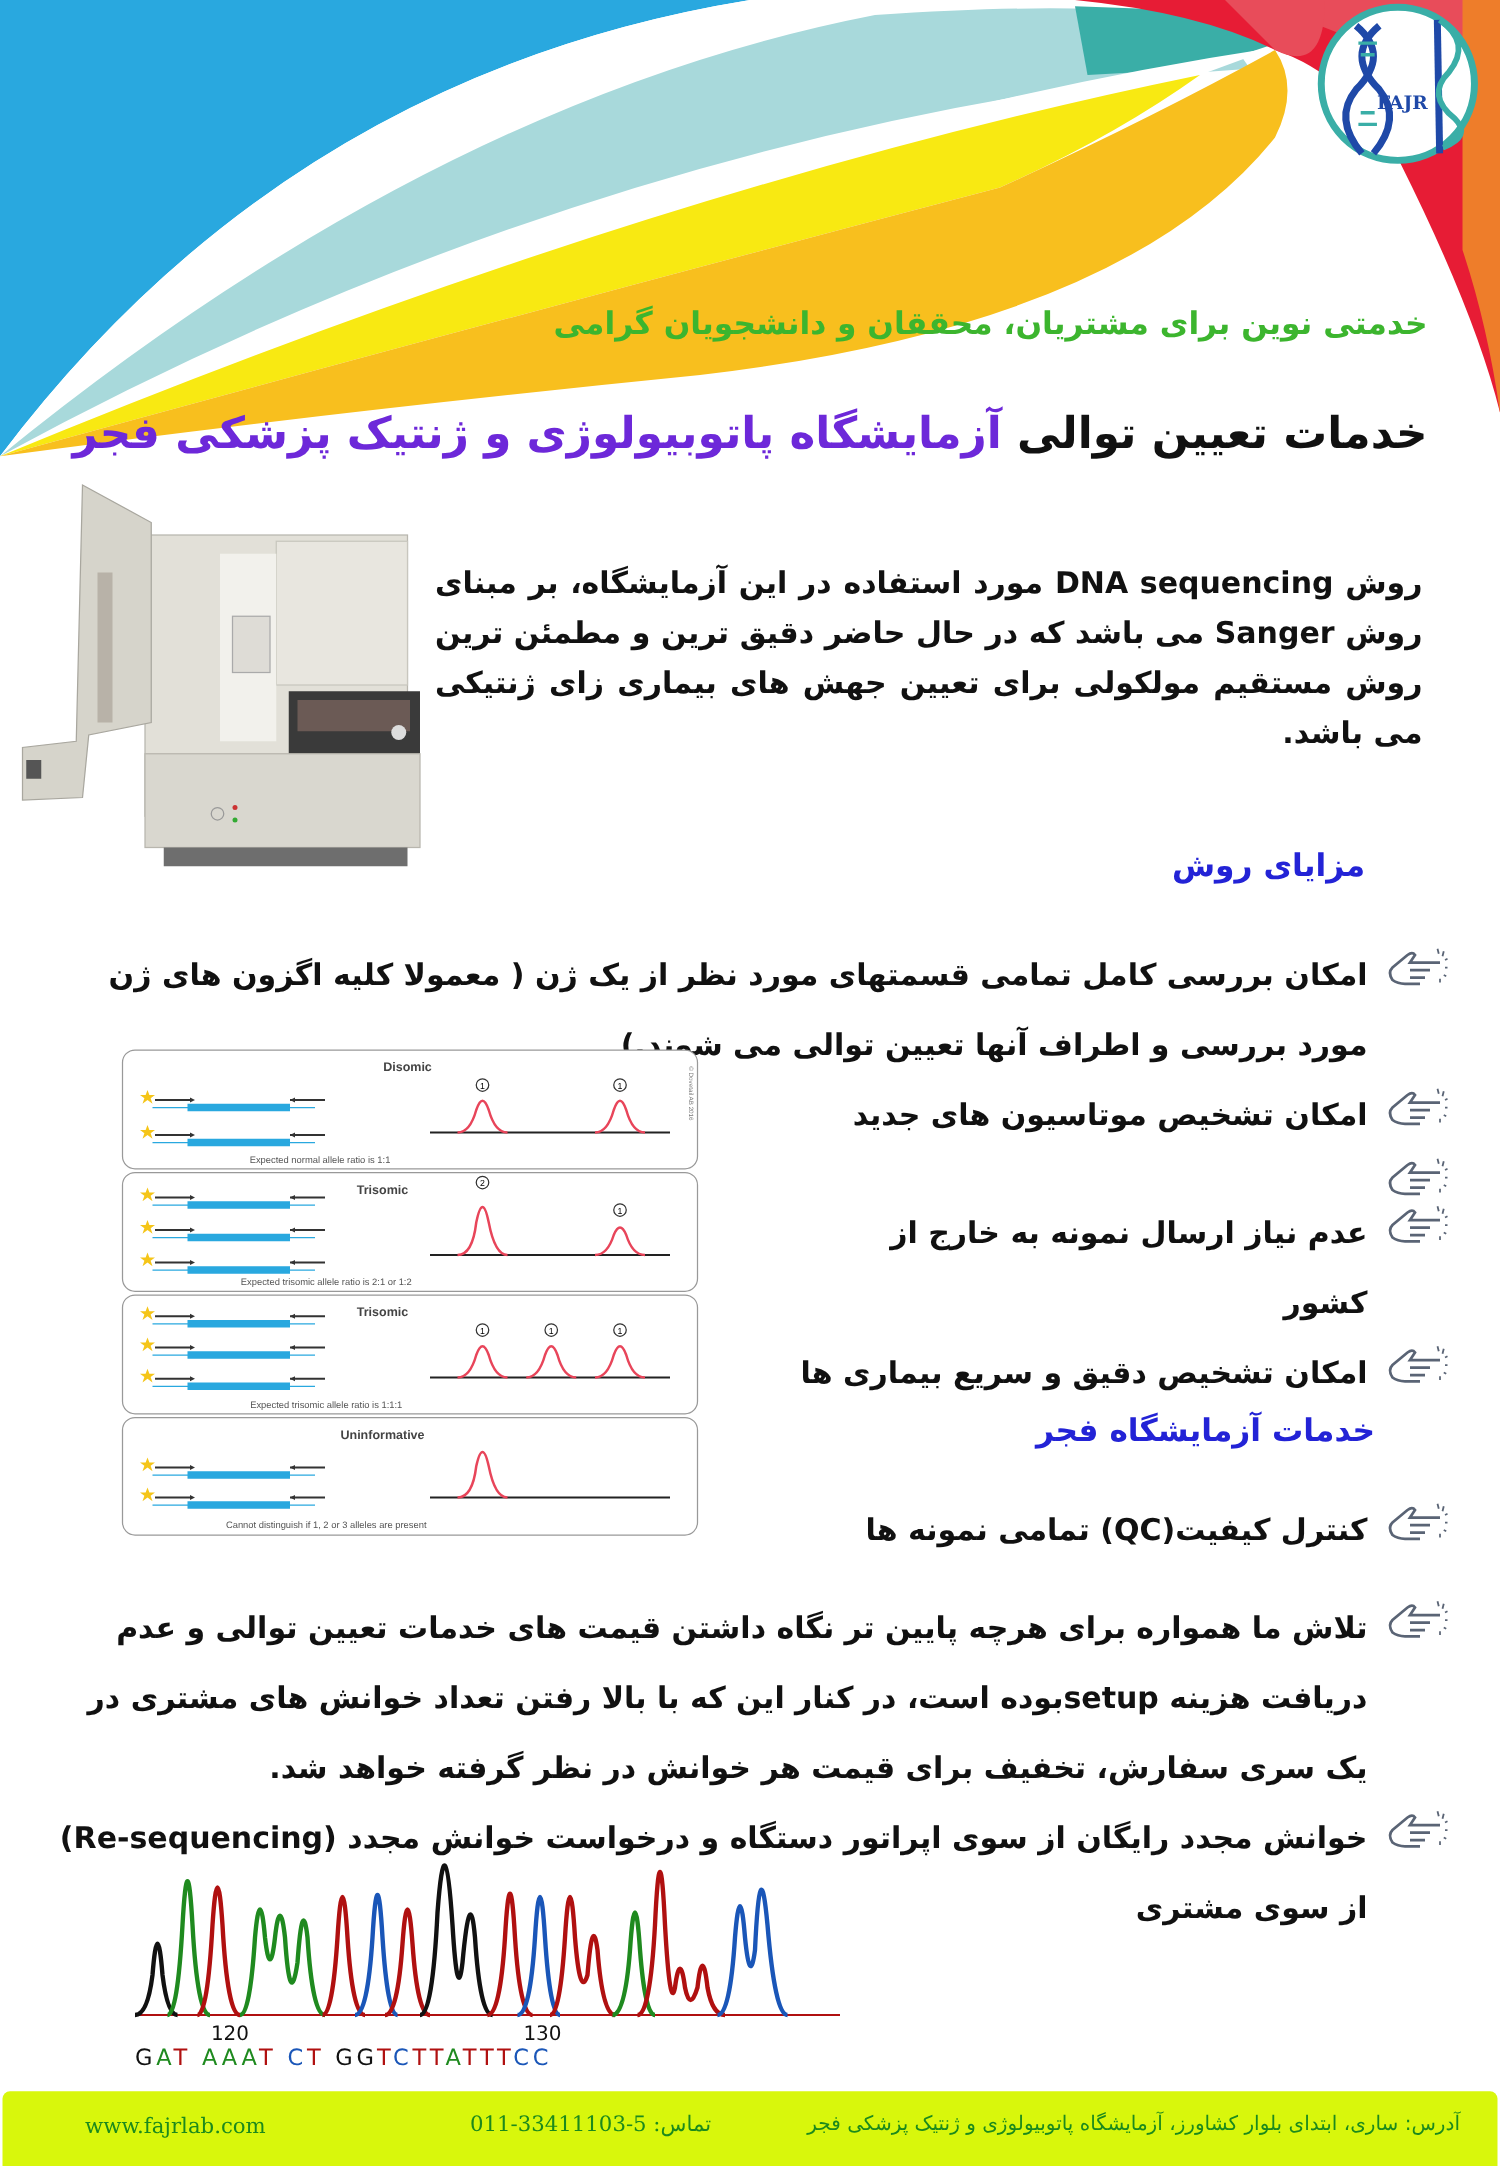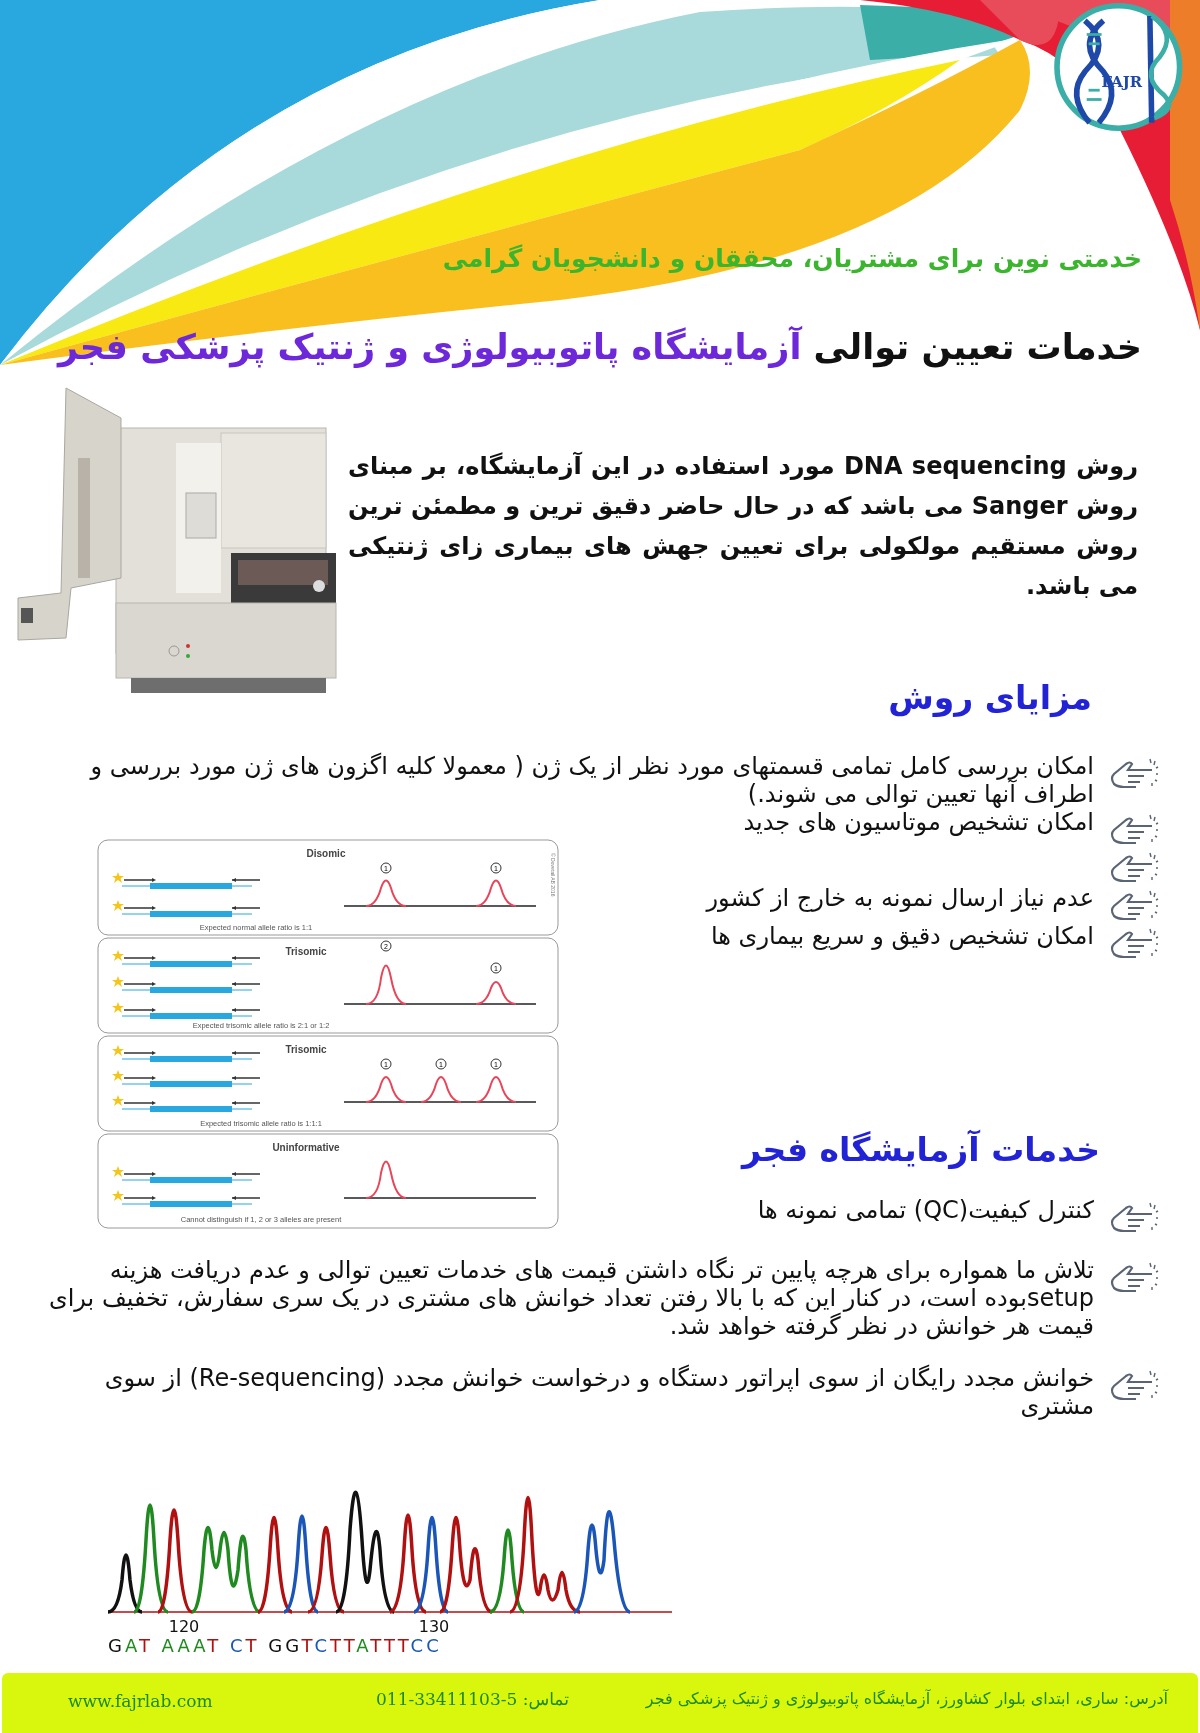--- a/index.html
+++ b/index.html
@@ -13,26 +13,26 @@
 
   .subtitle { position: absolute; right: 58px; top: 244px; font-size: 25px; font-weight: bold; color: #3cb52e; margin-left: 44px; }
   .main-title { position: absolute; right: 58px; top: 327px; font-size: 35px; font-weight: bold; color: #111; white-space: nowrap; }
   .main-title .red { color: #6d28d9; }
 
   .machine { position: absolute; left: 6px; top: 378px; width: 340px; height: 325px; }
 
   .intro { position: absolute; right: 62px; top: 446px; width: 790px; font-size: 24px; font-weight: bold; line-height: 40px; text-align: justify; }
   .intro b { font-weight: bold; }
 
-  .section-head { position: absolute; font-size: 33px; font-weight: bold; color: #2323d6; }
+  .section-head { position: absolute; font-size: 25px; font-weight: bold; color: #2323d6; }
   .adv-head { right: 108px; top: 678px; }
   .serv-head { right: 100px; top: 1130px; }
 
   .bullets { position: absolute; right: 40px; width: 1130px; }
-  .bullet { display: flex; flex-direction: row-reverse; align-items: flex-start; font-size: 24px; font-weight: normal; line-height: 28px; }
+  .bullet { display: flex; flex-direction: row-reverse; align-items: flex-start; font-size: 24px; font-weight: bold; line-height: 56px; }
   .bullet .txt { direction: rtl; text-align: right; flex: 1; }
   .hand { width: 54px; height: 34px; flex: 0 0 54px; margin-left: 12px; margin-top: 4px; }
 
   .adv-list { top: 752px; }
   .adv-list .bullet.small { width: 520px; margin-left: auto; }
 
   .allele { position: absolute; left: 96px; top: 838px; width: 464px; height: 392px; }
 
   .chromatogram { position: absolute; left: 104px; top: 1460px; width: 572px; height: 200px; }
 
@@ -259,21 +259,21 @@
           <line x1="44" y1="3" x2="45" y2="7"></line>
           <line x1="49" y1="5" x2="48" y2="9"></line>
           <line x1="52" y1="11" x2="50" y2="12"></line>
           <line x1="52" y1="18" x2="50" y2="18"></line>
           <line x1="51" y1="25" x2="49" y2="24"></line>
           <line x1="46" y1="30" x2="46" y2="27"></line>
         </g>
       </svg>
     <div class="txt"><span>کنترل کیفیت(</span><span dir="ltr">QC</span><span>) تمامی نمونه ها</span></div>
   </div>
-  <div class="bullet" style="margin-bottom:24px;">
+  <div class="bullet" style="">
     <svg class="hand" viewBox="0 0 54 34">
         <path d="M46,14 L22,14 L26,8 Q24,5 20,8 L8,18 Q4,22 8,28 Q12,31 18,31 L30,31 M22,14 L40,14 M22,20 L38,20 M22,26 L34,26" fill="none" stroke="#5a6475" stroke-width="2.2"></path>
         <g stroke="#5a6475" stroke-width="1.4">
           <line x1="44" y1="3" x2="45" y2="7"></line>
           <line x1="49" y1="5" x2="48" y2="9"></line>
           <line x1="52" y1="11" x2="50" y2="12"></line>
           <line x1="52" y1="18" x2="50" y2="18"></line>
           <line x1="51" y1="25" x2="49" y2="24"></line>
           <line x1="46" y1="30" x2="46" y2="27"></line>
         </g>

